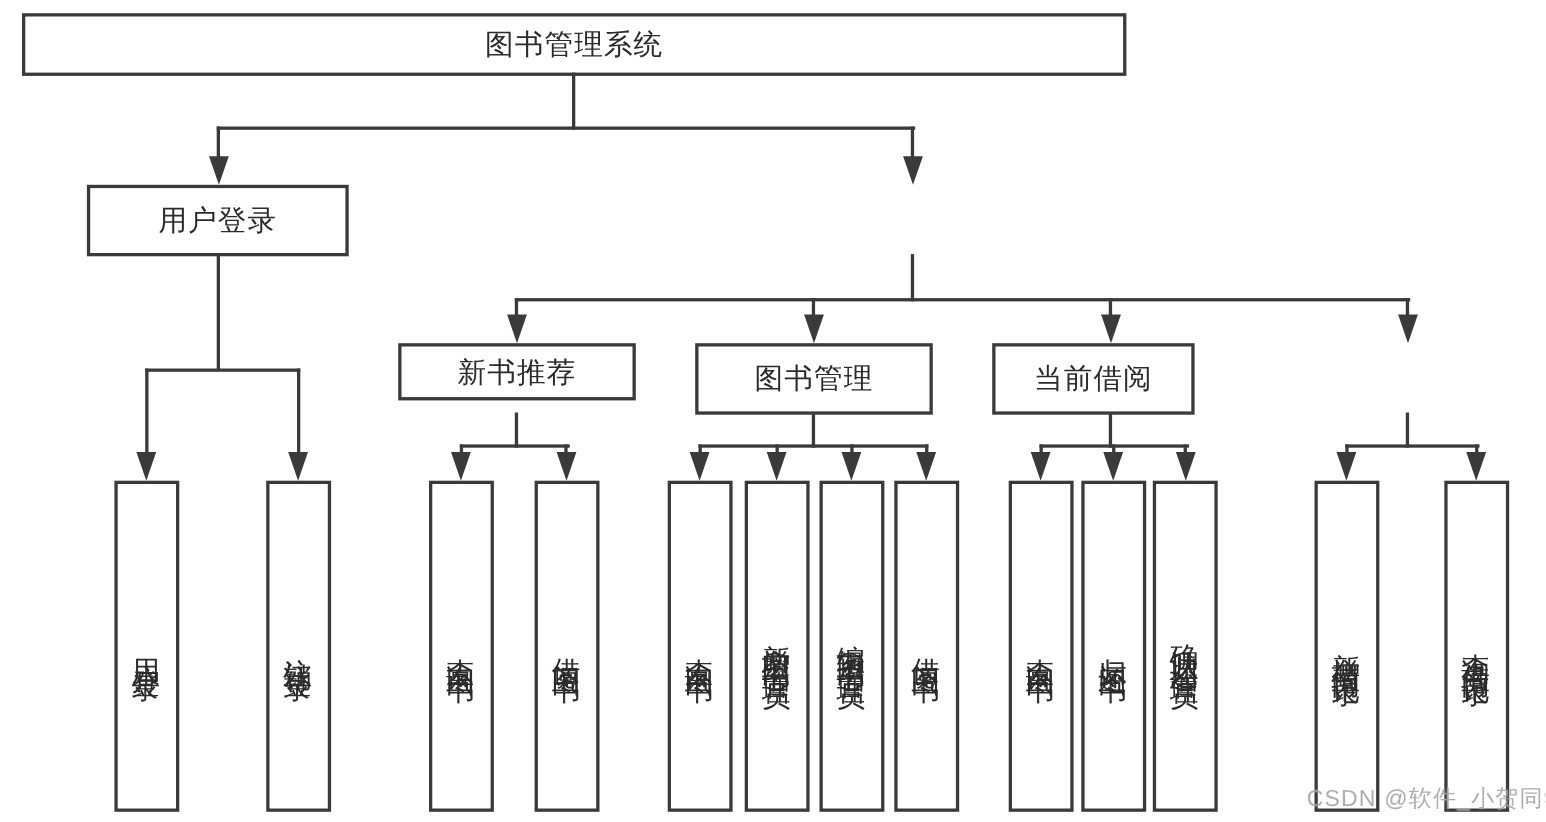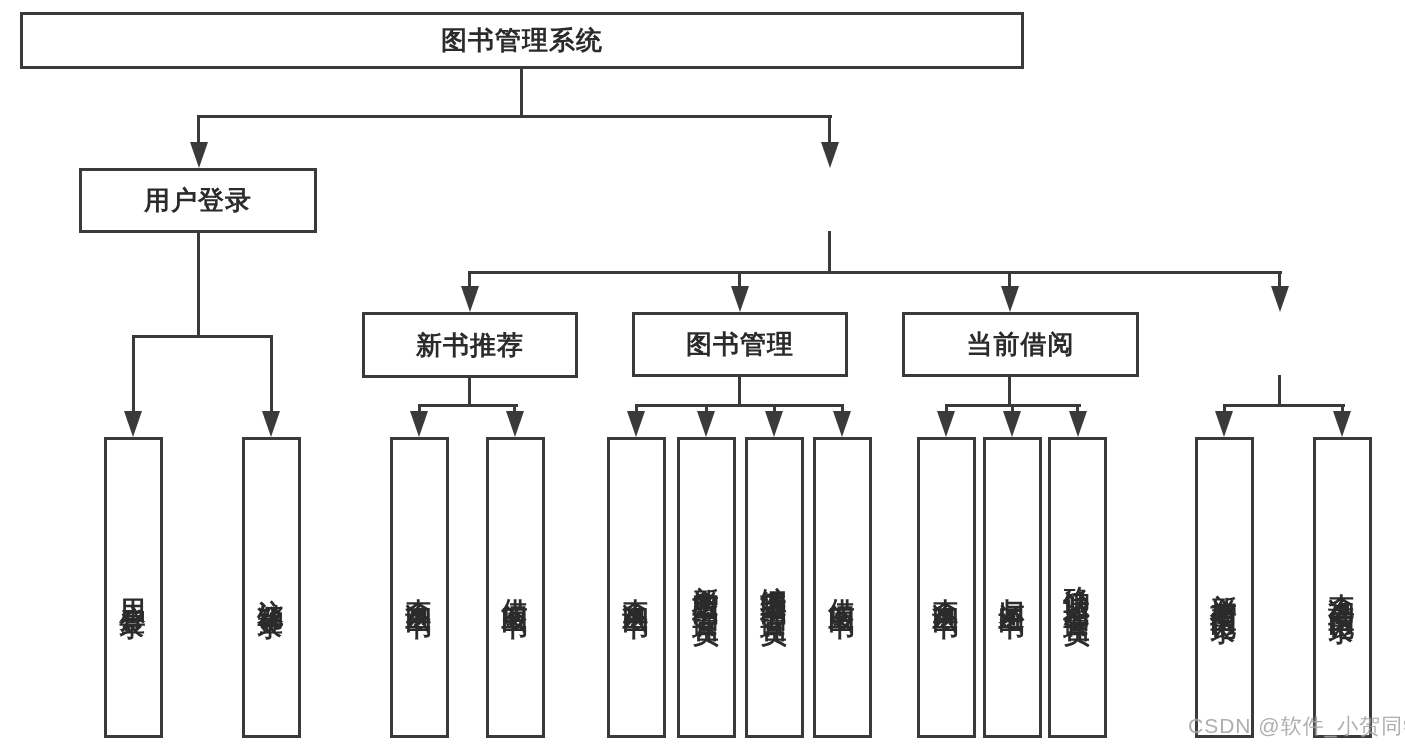--- a/index.html
+++ b/index.html
@@ -8,21 +8,21 @@
     position:relative;width:1405px;height:747px;overflow:hidden;
     background:var(--page-bg,#ffffff);
     font-family:"Liberation Sans","DejaVu Sans",sans-serif;
     color:var(--text,#2b2b2b);
   }
   .node{
     position:absolute;box-sizing:border-box;
     border:3px solid var(--line,#3a3a3a);
     background:var(--box-bg,#ffffff);
     display:flex;align-items:center;justify-content:center;
-    font-size:26px;letter-spacing:1px;color:var(--text,#2b2b2b);font-weight:bold;
+    font-size:26px;letter-spacing:1px;color:var(--text,#2b2b2b);
   }
   .leaf{
     writing-mode:vertical-rl;text-orientation:mixed;
     letter-spacing:5px;font-size:26px;
   }
   .hline,.vline{position:absolute;background:var(--line,#3a3a3a);}
   .hline{height:3px;}
   .vline{width:3px;}
   .ahead{
     position:absolute;width:0;height:0;
@@ -63,23 +63,23 @@
   <div class="hline" style="left:468px;top:271px;width:814px"></div>
   <div class="vline" style="left:468px;top:271px;height:17px"></div>
   <div class="vline" style="left:738px;top:271px;height:17px"></div>
   <div class="vline" style="left:1008px;top:271px;height:17px"></div>
   <div class="vline" style="left:1278px;top:271px;height:17px"></div>
   <div class="ahead" style="left:461px;top:286px"></div>
   <div class="ahead" style="left:731px;top:286px"></div>
   <div class="ahead" style="left:1001px;top:286px"></div>
   <div class="ahead" style="left:1271px;top:286px"></div>
 
-  <div class="node" style="left:362px;top:312px;width:216px;height:66px">新书推荐</div>
+  <div class="node" style="left:362px;top:312px;width:216px;height:52px">新书推荐</div>
   <div class="node" style="left:632px;top:312px;width:216px;height:65px">图书管理</div>
-  <div class="node" style="left:902px;top:312px;width:237px;height:65px">当前借阅</div>
+  <div class="node" style="left:902px;top:312px;width:184px;height:65px">当前借阅</div>
 
   <div class="vline" style="left:468px;top:375px;height:32px"></div>
   <div class="hline" style="left:418px;top:404px;width:100px"></div>
   <div class="vline" style="left:418px;top:404px;height:9px"></div>
   <div class="vline" style="left:513px;top:404px;height:9px"></div>
   <div class="ahead" style="left:410px;top:411px"></div>
   <div class="ahead" style="left:506px;top:411px"></div>
 
   <div class="vline" style="left:738px;top:375px;height:32px"></div>
   <div class="hline" style="left:635px;top:404px;width:209px"></div>

